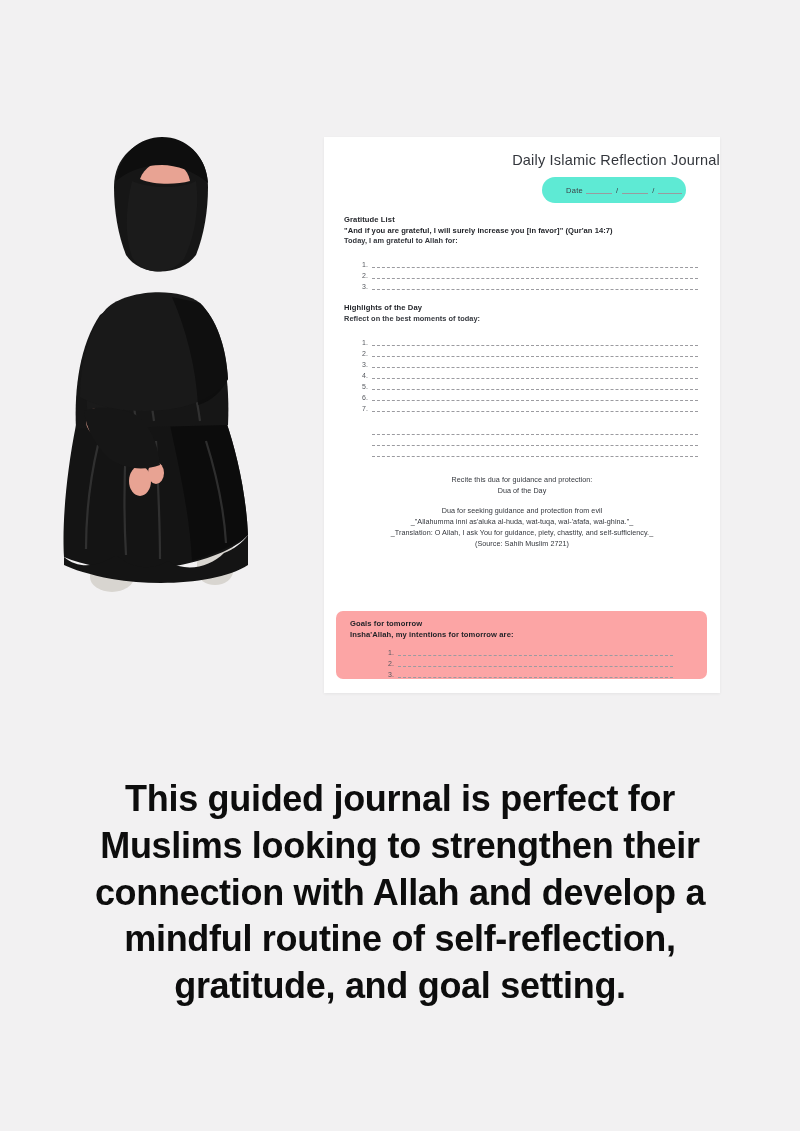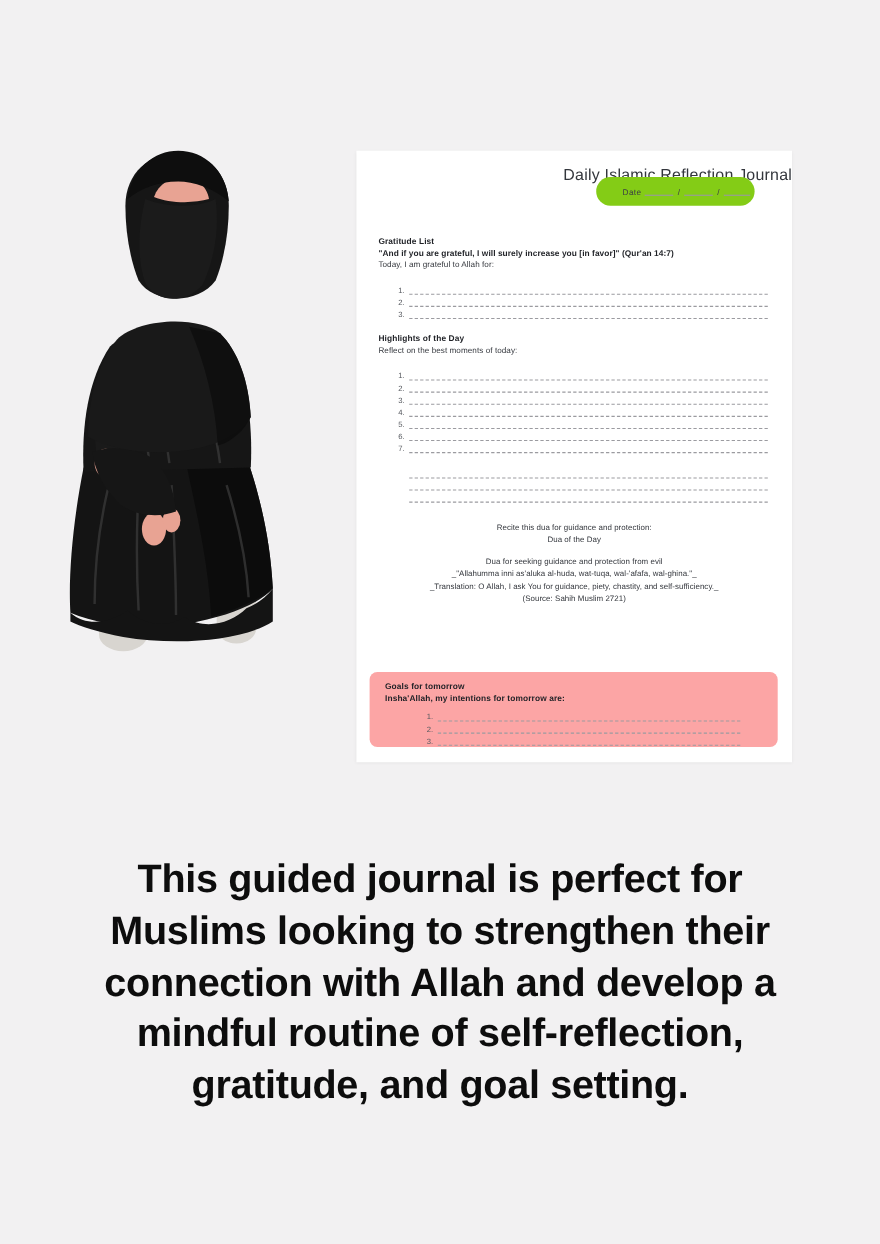--- a/index.html
+++ b/index.html
@@ -40,24 +40,24 @@
     font-size: 14.5px;
     color: #33363c;
     letter-spacing: 0.2px;
     margin: 15px 0 0 0;
     font-weight: 400;
   }
 
   .date-field {
     position: absolute;
     left: 218px;
-    top: 24px;
+    top: 40px;
     width: 144px;
     height: 26px;
-    background: #84cc16;
+    background: #5eead4;
     border-radius: 13px;
     display: flex;
     align-items: center;
   }
   .date-label {
     font-size: 7.5px;
     color: #3b3e44;
     margin-left: 24px;
     letter-spacing: 0.3px;
   }
@@ -97,20 +97,21 @@
     font-weight: bold;
     color: #1f2126;
     margin: 0 0 1.5px 0;
     letter-spacing: 0.05px;
   }
   .sec-sub {
     font-size: 7.4px;
     color: #35383e;
     margin: 0;
     letter-spacing: 0.05px;
+    font-weight: bold;
   }
 
   .lines {
     margin: 12px 0 0 38px;
   }
   .line-row {
     display: flex;
     align-items: flex-end;
     height: 11px;
   }

